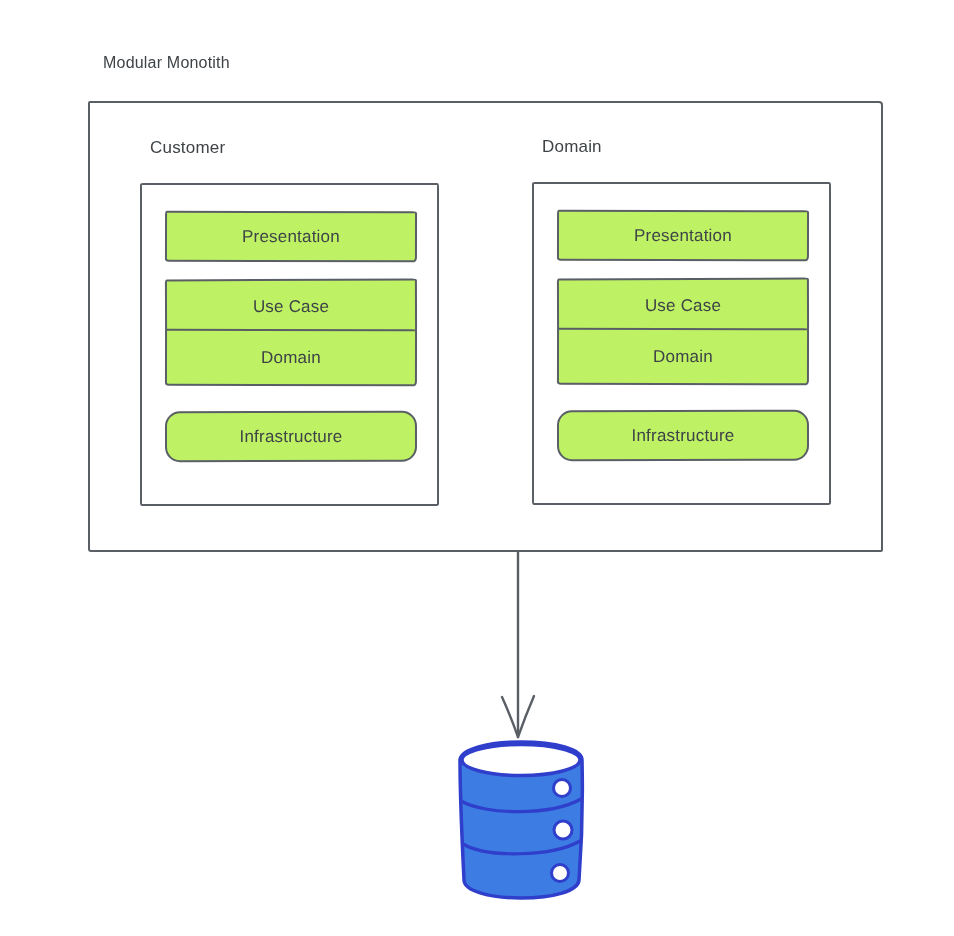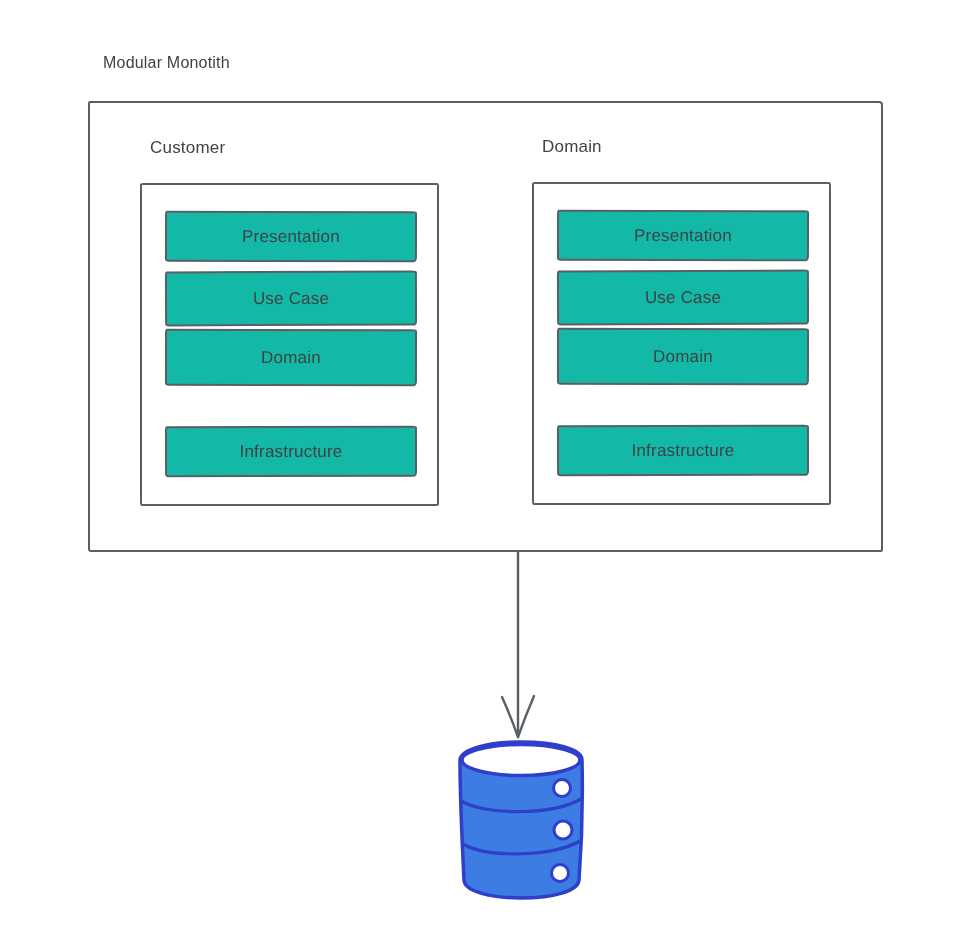--- a/index.html
+++ b/index.html
@@ -70,26 +70,26 @@
     width: 252px;
     height: 51px;
     border: 2px solid var(--line);
     border-radius: 2px 5px 3px 4px / 4px 2px 5px 3px;
     display: flex;
     align-items: center;
     justify-content: center;
     font-size: 17px;
     color: var(--text);
     letter-spacing: 0.2px;
-    background: #14b8a6;
+    background: #bef264;
   }
   .layer.l1 { top: 26px;  height: 51px; transform: rotate(0.12deg); }
-  .layer.l2 { top: 86px;  height: 55px; transform: rotate(-0.18deg); }
+  .layer.l2 { top: 94px;  height: 55px; transform: rotate(-0.18deg); }
   .layer.l3 { top: 144px; height: 57px; transform: rotate(0.1deg); }
-  .layer.l4 { top: 241px; height: 51px; transform: rotate(-0.12deg); }
+  .layer.l4 { top: 226px; height: 51px; transform: rotate(-0.12deg); border-radius: 15px; }
 
   .arrow-svg {
     position: absolute;
     left: 495px;
     top: 551px;
     width: 46px;
     height: 192px;
   }
   .arrow-svg .stroke {
     fill: none;

